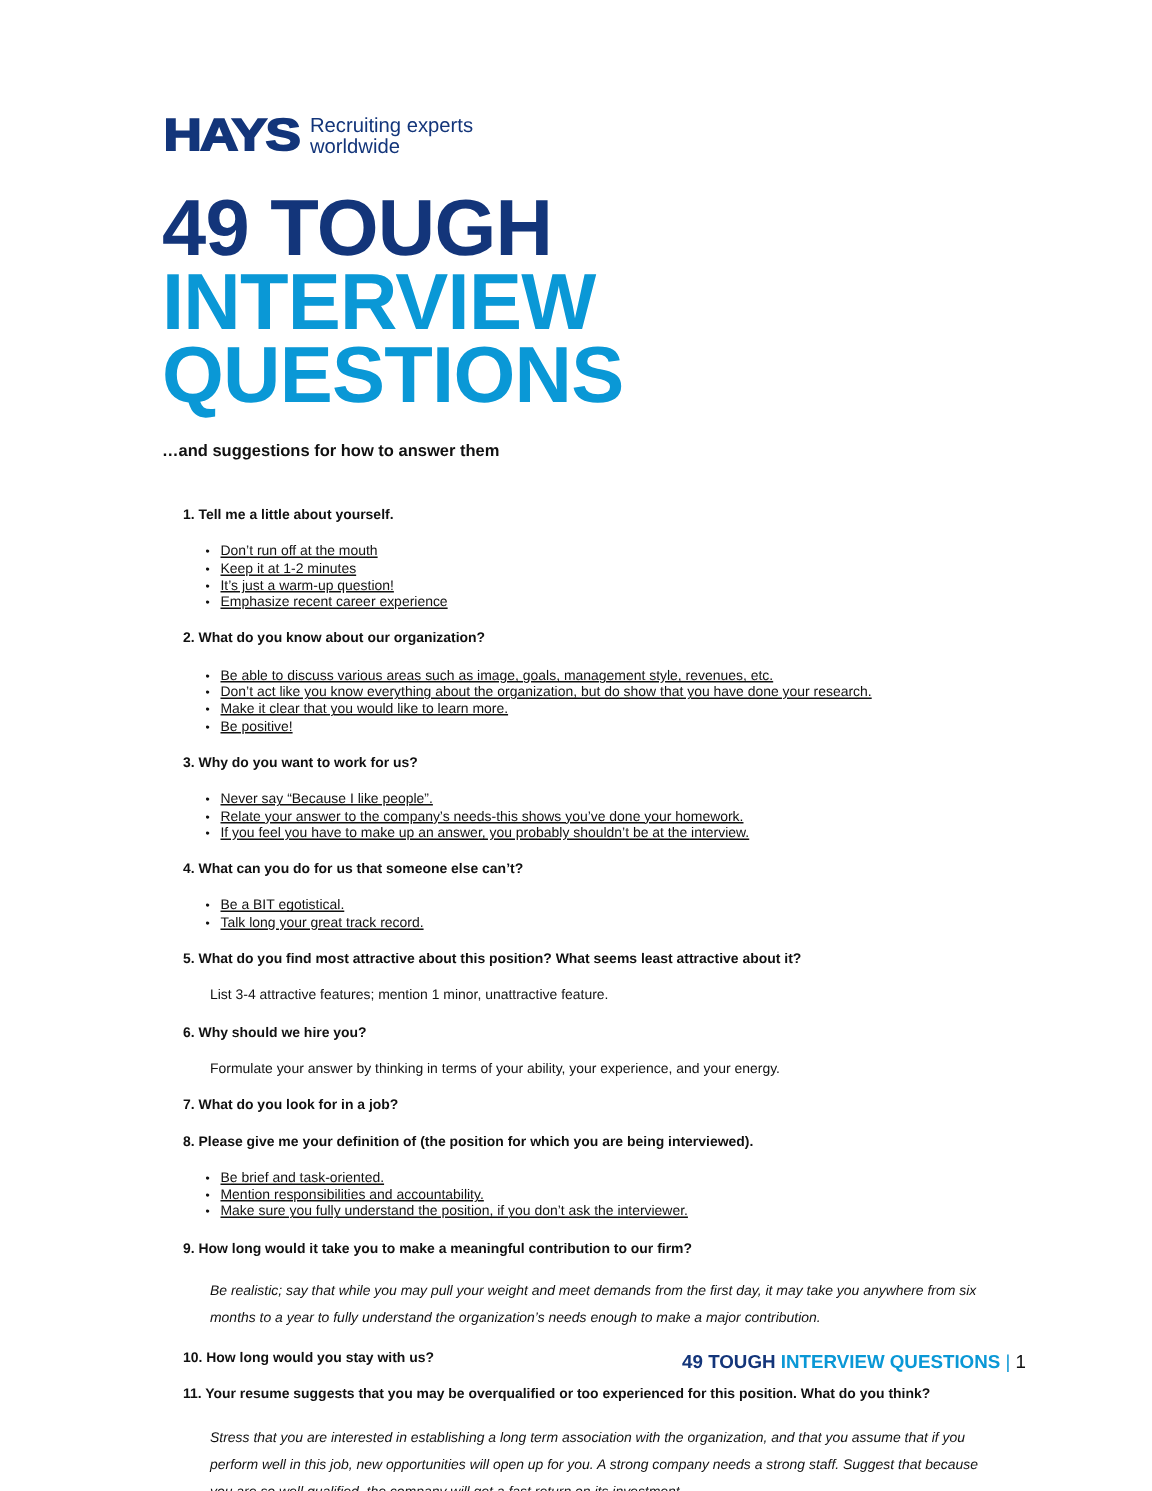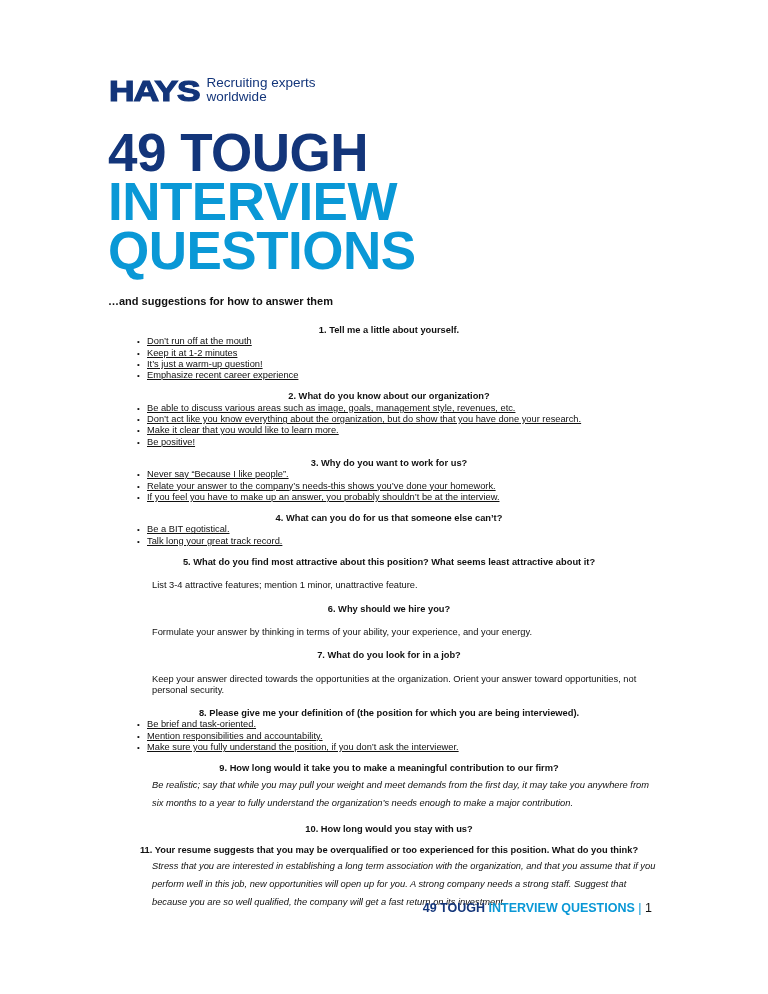--- a/index.html
+++ b/index.html
@@ -1,35 +1,35 @@
 <!DOCTYPE html>
 <html><head>
 <meta charset="utf-8">
 <style>
   html, body { margin:0; padding:0; background:#ffffff; }
   body { width:768px; height:994px; position:relative; overflow:hidden;
          font-family:"Liberation Sans", sans-serif; color:#111; }
-  .logo { position:absolute; left:109px; top:76px; display:flex; }
+  .logo { position:absolute; left:109px; top:76px; display:flex; align-items:center; }
   .logo-mark { font-family:"Liberation Sans", sans-serif; font-weight:900; font-size:30px;
                color:#13357a; letter-spacing:-1px; line-height:30px; transform:scaleX(1.18); transform-origin:left center;
                -webkit-text-stroke:1.2px #13357a; }
   .logo-tag { margin-left:21px; font-size:13.5px; line-height:14px; color:#13357a; font-weight:500; }
   .title { position:absolute; left:108px; top:128px; font-weight:bold; font-size:53px; line-height:49px; letter-spacing:-0.5px; }
   .title .l1 { color:#13357a; }
   .title .l2, .title .l3 { color:#0a98d6; }
   .subtitle { position:absolute; left:108px; top:295px; font-weight:bold; font-size:11px; color:#111; }
   .qa { position:absolute; left:109px; top:325px; width:560px; font-size:9.3px; line-height:11.3px; }
-  .q { font-weight:bold; margin:0;text-align:center; }
+  .q { font-weight:bold; margin:13px; }
   .q-block { margin-bottom:10px; }
   ul { margin:0; padding:0 0 0 38px; list-style:none;text-decoration:underline; }
   ul li { position:relative; }
   ul li::before { content:"\2022"; position:absolute; left:-10px; top:0; font-size:8px; }
-  .ans { margin:12px; padding-left:31px; }
+  .ans { margin:0; padding-left:31px; }
   .ans.tall { line-height:18px; margin-top:1px;font-style:italic; }
-  .footer { position:absolute; right:116px; top:901px; font-weight:bold; font-size:12.5px;text-align:right; }
+  .footer { position:absolute; right:84px; top:901px; font-weight:bold; font-size:12.5px;text-align:right; }
   .footer .f1 { color:#13357a; }
   .footer .f2 { color:#0a98d6; }
   .footer .sep { color:#0a98d6; font-weight:normal; }
   .footer .pg { color:#111; font-weight:normal; }
 </style>
 </head>
 <body>
 
 <div class="logo">
   <span class="logo-mark">HAYS</span>
@@ -91,21 +91,20 @@
     <p class="ans">List 3-4 attractive features; mention 1 minor, unattractive feature.</p>
   </div>
 
   <div class="q-block">
     <p class="q">6. Why should we hire you?</p>
     <p class="ans">Formulate your answer by thinking in terms of your ability, your experience, and your energy.</p>
   </div>
 
   <div class="q-block">
     <p class="q">7. What do you look for in a job?</p>
-    <p class="ans">Keep your answer directed towards the opportunities at the organization.  Orient your answer toward opportunities, not personal security.</p>
   </div>
 
   <div class="q-block">
     <p class="q">8. Please give me your definition of (the position for which you are being interviewed).</p>
     <ul>
       <li>Be brief and task-oriented.</li>
       <li>Mention responsibilities and accountability.</li>
       <li>Make sure you fully understand the position, if you don’t ask the interviewer.</li>
     </ul>
   </div>

